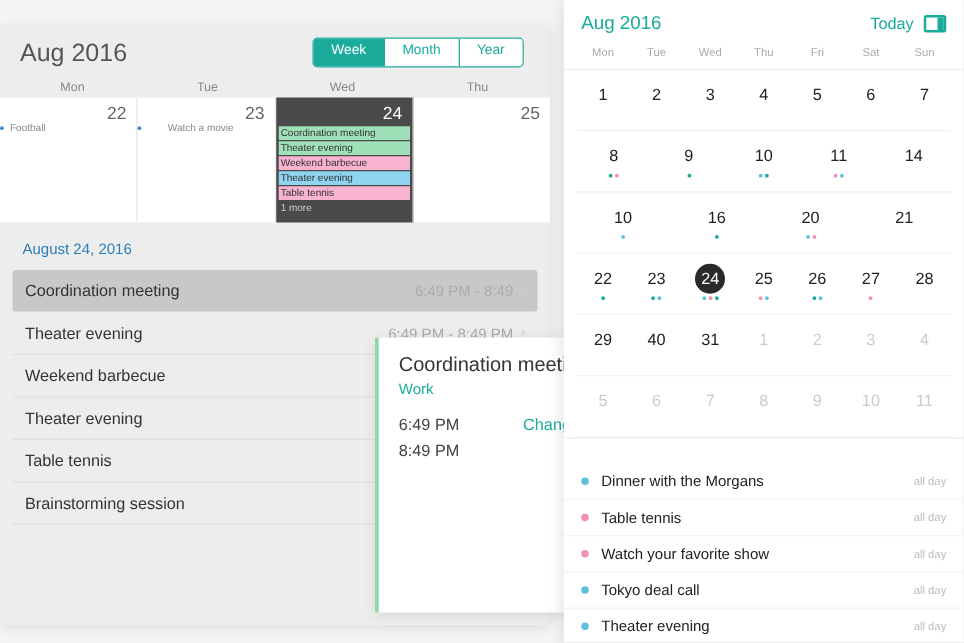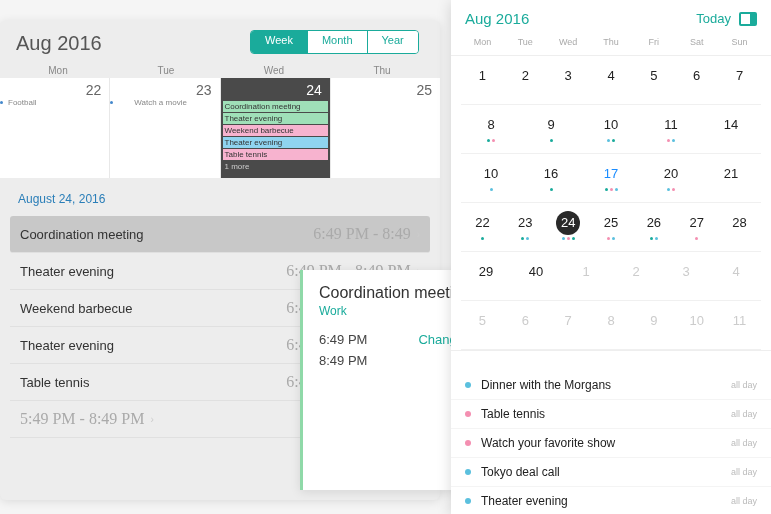--- a/index.html
+++ b/index.html
@@ -24,21 +24,21 @@
 .week-cell.selected { background: #4a4a4a; }
 .week-cell.selected .day-num { color: #fff; }
 .mini-event { font-size: 8px; padding: 1px 2px; margin: 1px 0; white-space: nowrap; overflow: hidden; }
 
 
 .event-section { background: #ededed; padding: 10px 10px 0; }
 .event-date { font-size: 12px; color: #2a7eb8; padding: 4px 8px 10px; }
 .event-row { display: flex; align-items: center; padding: 9px 10px; border-bottom: 1px solid #e0e0e0; font-size: 13px; position: relative; }
 .event-row.selected { background: #c8c8c8; border-radius: 3px; }
 .event-name { color: #333; flex: 1; }
-.event-time { font-size: 16px; color: #aaa; font-family: Liberation Serif, serif; }
+.event-time { font-size: 12px; color: #aaa; }
 .event-chevron { color: #ccc; margin-left: 6px; font-size: 10px; }
 
 
 .detail-panel { position: absolute; left: 300px; top: 270px; width: 180px; height: 220px; background: #fff; border-left: 3px solid #8fd9a8; padding: 14px 16px; box-shadow: 0 2px 10px rgba(0,0,0,0.1); }
 .detail-title { font-size: 16px; color: #333; margin-bottom: 2px; white-space: nowrap; overflow: hidden; }
 .detail-cal { font-size: 12px; color: #1aab9b; margin-bottom: 14px; }
 .detail-time-row { display: flex; justify-content: space-between; font-size: 13px; margin-bottom: 6px; }
 .detail-time { color: #444; }
 .detail-change { color: #1aab9b; font-weight: 500; }
 
@@ -134,20 +134,21 @@
           <span class="event-name">Theater evening</span>
           <span class="event-time">6:49 PM - 8:49 PM</span>
           <span class="event-chevron">›</span>
         </div>
         <div class="event-row">
           <span class="event-name">Table tennis</span>
           <span class="event-time">6:49 PM - 8:49 PM</span>
           <span class="event-chevron">›</span>
         </div>
         <div class="event-row">
+          <span class="event-name">Brainstorming session</span>
           <span class="event-time">5:49 PM - 8:49 PM</span>
           <span class="event-chevron">›</span>
         </div>
       </div>
   </div>
 </div>
 
 <div class="view-tabs" id="view-tabs">
     <div class="view-tab active">Week</div>
     <div class="view-tab">Month</div>
@@ -211,25 +212,20 @@
           </div></div>
         <div class="month-cell"><span class="month-num">14</span></div>
       </div>
       <div class="month-row">
         <div class="month-cell"><span class="month-num">10</span><div class="month-dots">
             <span class="dot" style="background: rgb(91, 192, 222);"></span>
           </div></div>
         <div class="month-cell"><span class="month-num">16</span><div class="month-dots">
             <span class="dot" style="background: rgb(26, 171, 155);"></span>
           </div></div>
-        <div class="month-cell today"><span class="month-num">17</span><div class="month-dots">
-            <span class="dot" style="background: rgb(26, 171, 155);"></span>
-            <span class="dot" style="background: rgb(244, 143, 177);"></span>
-            <span class="dot" style="background: rgb(91, 192, 222);"></span>
-          </div></div>
         <div class="month-cell"><span class="month-num">20</span><div class="month-dots">
             <span class="dot" style="background: rgb(91, 192, 222);"></span>
             <span class="dot" style="background: rgb(244, 143, 177);"></span>
           </div></div>
         <div class="month-cell"><span class="month-num">21</span></div>
       </div>
       <div class="month-row">
         <div class="month-cell"><span class="month-num">22</span><div class="month-dots">
             <span class="dot" style="background: rgb(26, 171, 155);"></span>
           </div></div>
@@ -251,20 +247,21 @@
             <span class="dot" style="background: rgb(91, 192, 222);"></span>
           </div></div>
         <div class="month-cell"><span class="month-num">27</span><div class="month-dots">
             <span class="dot" style="background: rgb(244, 143, 177);"></span>
           </div></div>
         <div class="month-cell"><span class="month-num">28</span></div>
       </div>
       <div class="month-row">
         <div class="month-cell"><span class="month-num">29</span></div>
         <div class="month-cell"><span class="month-num">40</span></div>
+        <div class="month-cell"><span class="month-num">31</span></div>
         <div class="month-cell other"><span class="month-num">1</span></div>
         <div class="month-cell other"><span class="month-num">2</span></div>
         <div class="month-cell other"><span class="month-num">3</span></div>
         <div class="month-cell other"><span class="month-num">4</span></div>
       </div>
       <div class="month-row">
         <div class="month-cell other"><span class="month-num">5</span></div>
         <div class="month-cell other"><span class="month-num">6</span></div>
         <div class="month-cell other"><span class="month-num">7</span></div>
         <div class="month-cell other"><span class="month-num">8</span></div>

